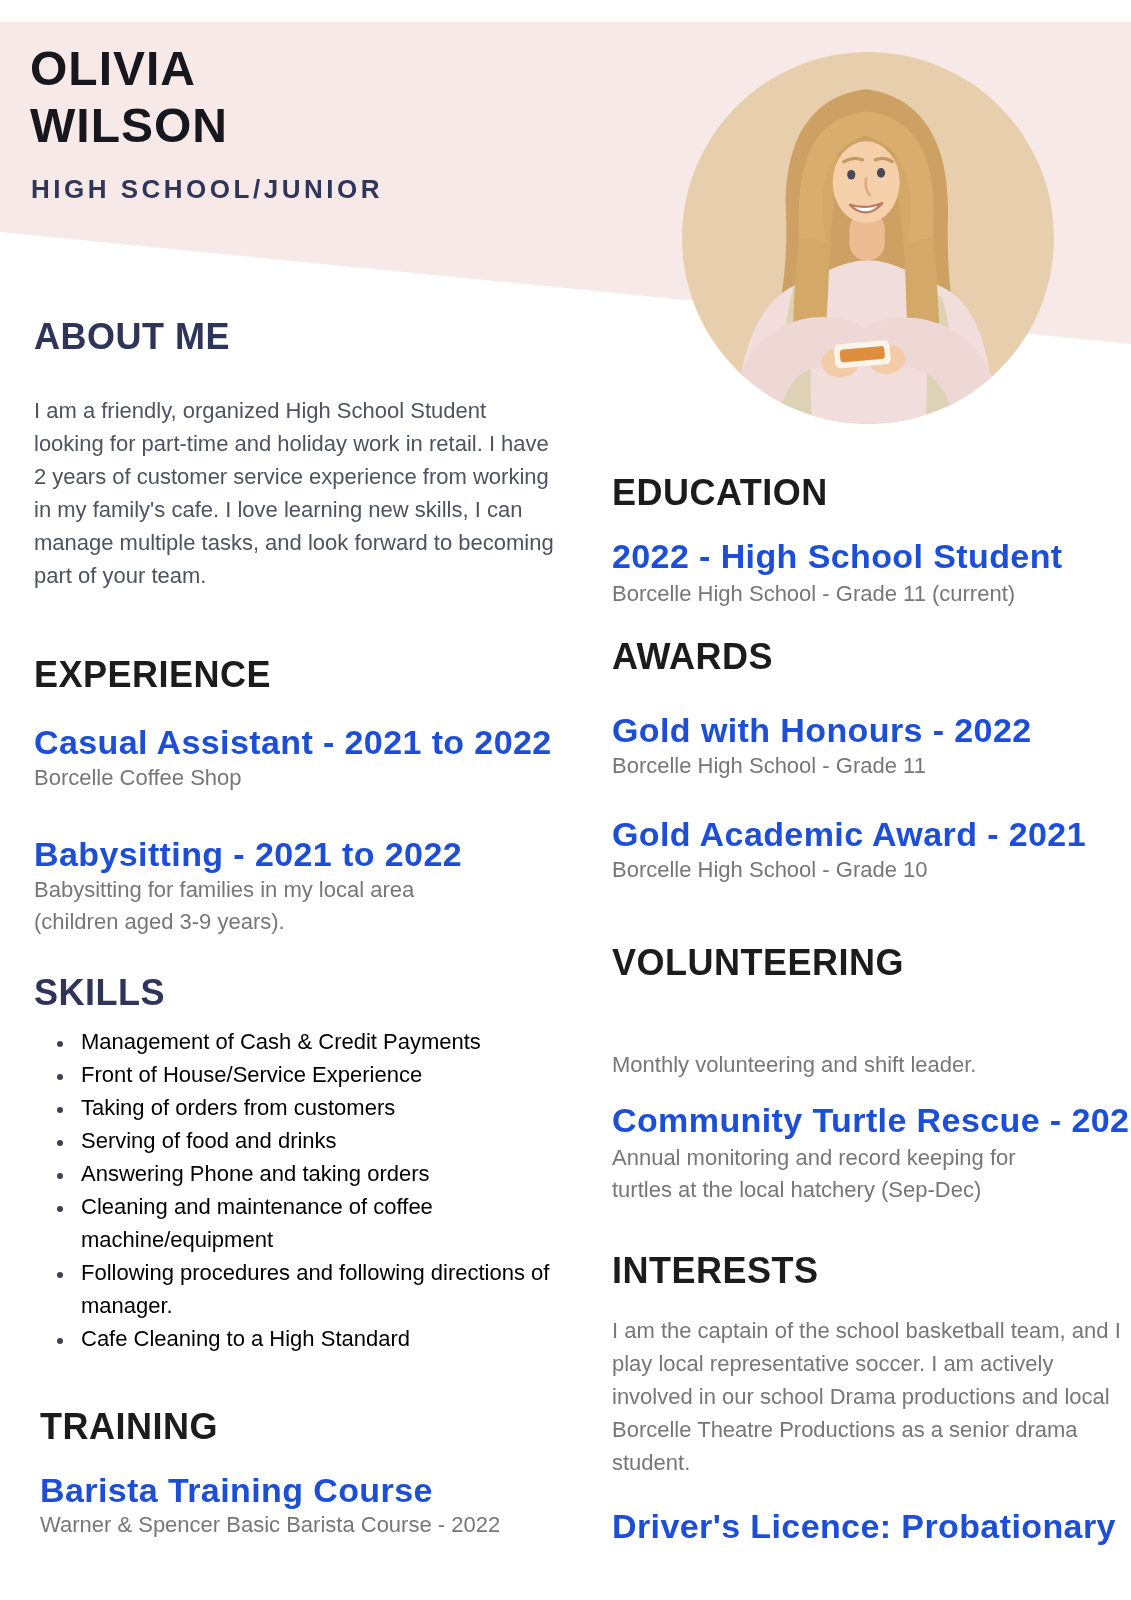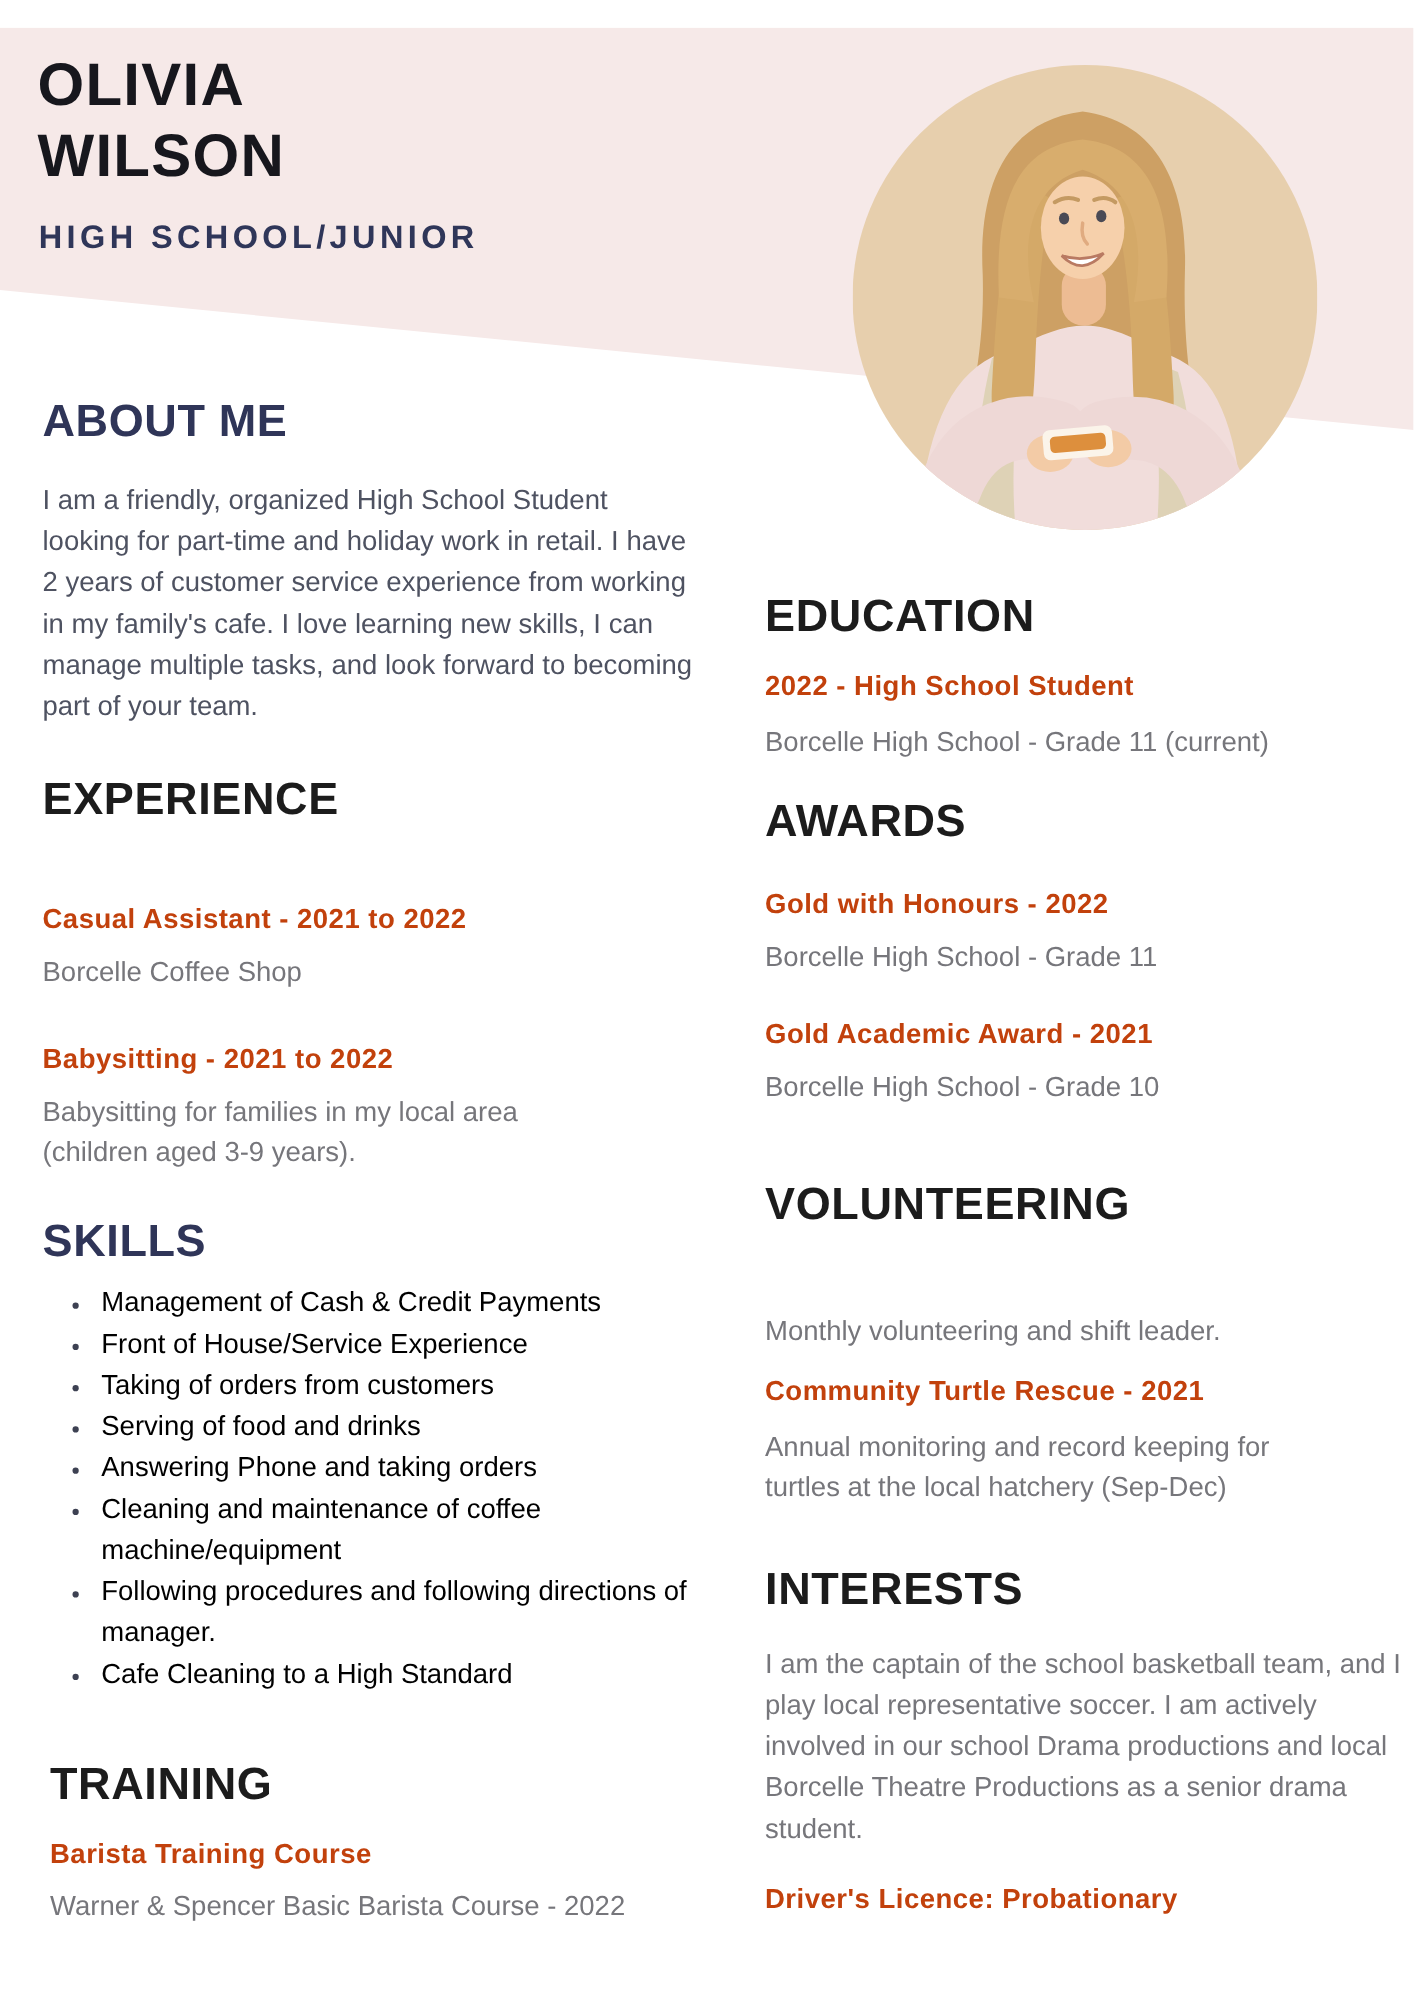--- a/index.html
+++ b/index.html
@@ -29,21 +29,21 @@
     border-radius:50%;overflow:hidden;
   }
   .photo svg{display:block;width:100%;height:100%;}
   
   .h-section{
     position:absolute;font-size:36px;font-weight:700;color:#1c1c1c;
     letter-spacing:0.5px;line-height:1.15;white-space:nowrap;
   }
   .h-section.navy{color:#2f3558;}
   .item-title{
-    position:absolute;font-size:22px;font-weight:700;color:#c2410c;
+    position:absolute;font-size:34px;font-weight:700;color:#1d4ed8;
     letter-spacing:0.4px;line-height:1.2;white-space:nowrap;
   }
   .item-detail{
     position:absolute;font-size:22px;font-weight:400;color:#76767b;
     line-height:32px;
   }
   .body-text{
     position:absolute;font-size:22px;font-weight:400;color:#4e5261;
     line-height:33px;
   }
@@ -109,23 +109,23 @@
       <ellipse cx="91" cy="66" rx="2.2" ry="2.6" fill="#4a4a55"></ellipse>
       <ellipse cx="107" cy="65" rx="2.2" ry="2.6" fill="#4a4a55"></ellipse>
 
       <path d="M99,68 q-1,6 2,9" stroke="#e0ab80" stroke-width="1.5" fill="none" stroke-linecap="round"></path>
 
       <path d="M90,82 q9,9 18,-1 q-9,4 -18,1 Z" fill="#ffffff" stroke="#b97a62" stroke-width="1.2"></path>
     </svg>
   </div>
 
   <div class="h-section navy lx" style="top:294px">ABOUT ME</div>
-  <div class="body-text lx" style="top:361px;width:520px">I am a friendly, organized High School Student looking for part-time and holiday work in retail. I have 2 years of customer service experience from working in my family's cafe. I love learning new skills, I can manage multiple tasks, and look forward to becoming part of your team.</div>
+  <div class="body-text lx" style="top:372px;width:520px">I am a friendly, organized High School Student looking for part-time and holiday work in retail. I have 2 years of customer service experience from working in my family's cafe. I love learning new skills, I can manage multiple tasks, and look forward to becoming part of your team.</div>
 
-  <div class="h-section lx" style="top:596px">EXPERIENCE</div>
+  <div class="h-section lx" style="top:632px">EXPERIENCE</div>
   <div class="item-title lx" style="top:700px">Casual Assistant - 2021 to 2022</div>
   <div class="item-detail lx" style="top:740px;width:480px">Borcelle Coffee Shop</div>
   <div class="item-title lx" style="top:812px">Babysitting - 2021 to 2022</div>
   <div class="item-detail lx" style="top:852px;width:420px">Babysitting for families in my local area (children aged 3-9 years).</div>
 
   <div class="h-section navy lx" style="top:950px">SKILLS</div>
   <ul class="skills">
     <li>Management of Cash &amp; Credit Payments</li>
     <li>Front of House/Service Experience</li>
     <li>Taking of orders from customers</li>

